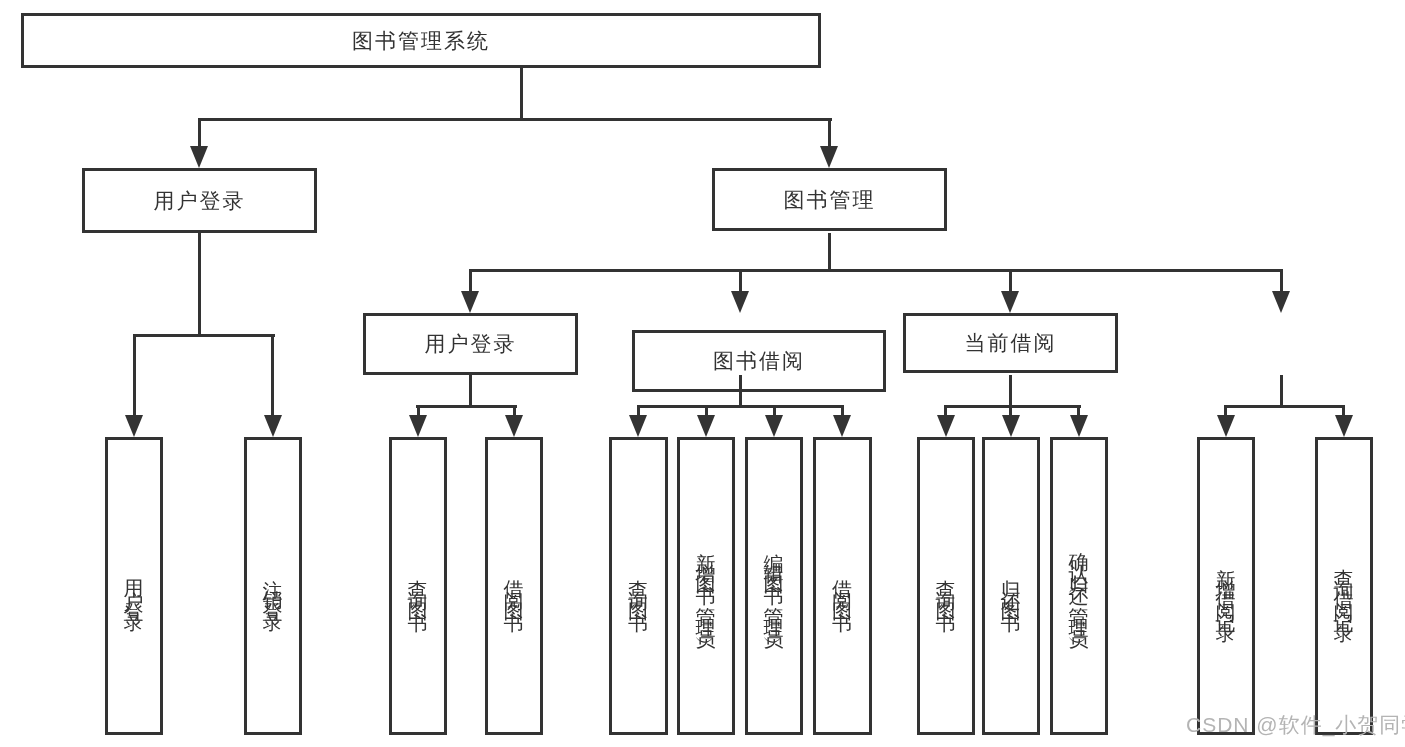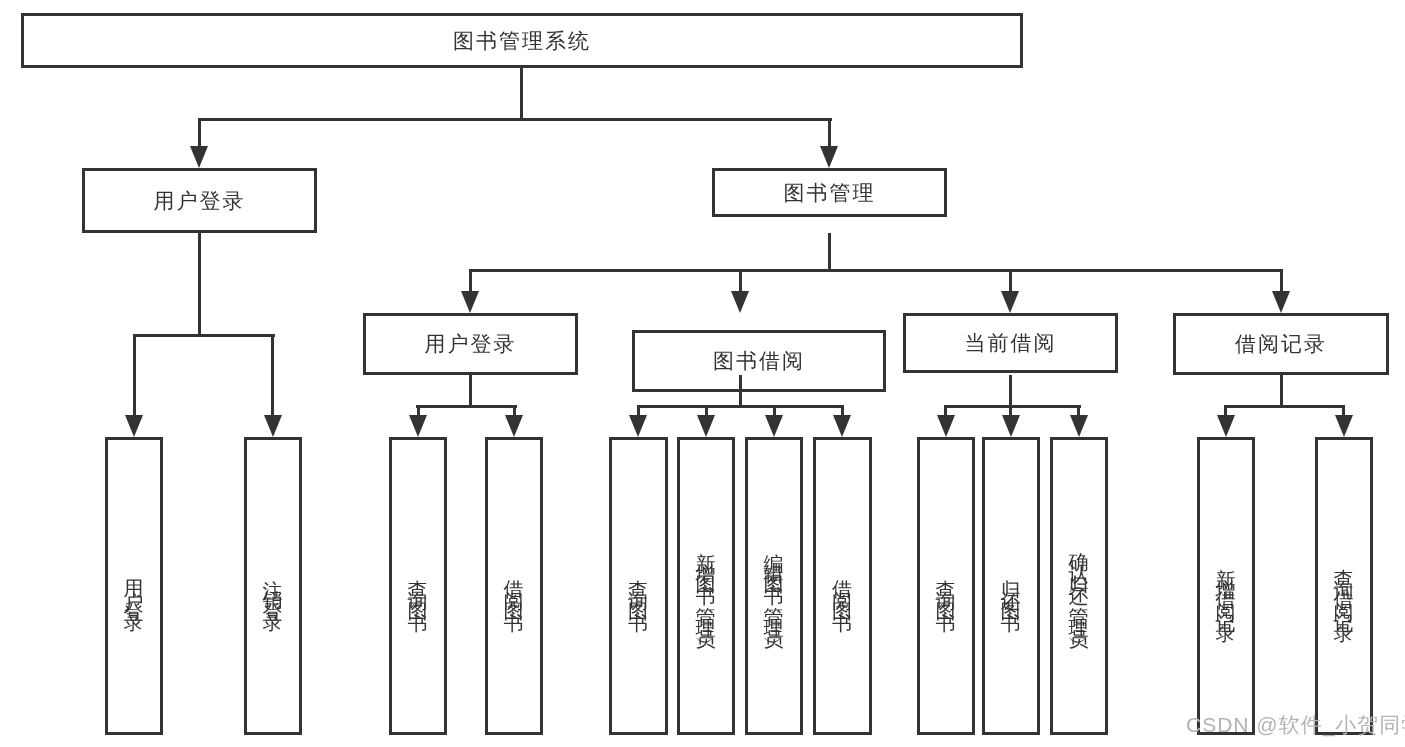--- a/index.html
+++ b/index.html
@@ -55,35 +55,35 @@
     color: #b4b4b4;
     z-index: 5;
     white-space: nowrap;
   }
 </style>
 </head>
 <body>
 
 <div id="canvas">
 
-  <div class="box" style="left:21px; top:13px; width:1002px; height:55px;font-family:Liberation Serif, serif;">
+  <div class="box" style="left:21px; top:13px; width:800px; height:55px;font-family:Liberation Serif, serif;">
     <span class="lbl">图书管理系统</span>
   </div>
 
   <div class="ln" style="left:520px; top:68px; width:3px; height:53px;"></div>
   <div class="ln" style="left:198px; top:118px; width:634px; height:3px;"></div>
   <div class="ln" style="left:198px; top:118px; width:3px; height:32px;"></div>
   <div class="ln" style="left:828px; top:118px; width:3px; height:32px;"></div>
   <div class="arrow" style="left:190px; top:146px;"></div>
   <div class="arrow" style="left:820px; top:146px;"></div>
 
   <div class="box" style="left:82px; top:168px; width:235px; height:65px;">
     <span class="lbl">用户登录</span>
   </div>
-  <div class="box" style="left:712px; top:168px; width:235px; height:49px;">
+  <div class="box" style="left:712px; top:168px; width:235px; height:63px;">
     <span class="lbl">图书管理</span>
   </div>
 
   <div class="ln" style="left:198px; top:233px; width:3px; height:104px;"></div>
   <div class="ln" style="left:133px; top:334px; width:142px; height:3px;"></div>
   <div class="ln" style="left:133px; top:334px; width:3px; height:84px;"></div>
   <div class="ln" style="left:271px; top:334px; width:3px; height:84px;"></div>
   <div class="arrow" style="left:125px; top:415px;"></div>
   <div class="arrow" style="left:264px; top:415px;"></div>
 
@@ -99,23 +99,20 @@
   <div class="arrow" style="left:1272px; top:291px;"></div>
 
   <div class="box" style="left:363px; top:313px; width:215px; height:62px;">
     <span class="lbl">用户登录</span>
   </div>
   <div class="box" style="left:632px; top:330px; width:254px; height:62px;">
     <span class="lbl">图书借阅</span>
   </div>
   <div class="box" style="left:903px; top:313px; width:215px; height:60px;">
     <span class="lbl">当前借阅</span>
-  </div>
-  <div class="box" style="left:1173px; top:313px; width:216px; height:62px;">
-    <span class="lbl">借阅记录</span>
   </div>
 
   <div class="ln" style="left:469px; top:375px; width:3px; height:33px;"></div>
   <div class="ln" style="left:416px; top:405px; width:101px; height:3px;"></div>
   <div class="ln" style="left:417px; top:405px; width:3px; height:13px;"></div>
   <div class="ln" style="left:513px; top:405px; width:3px; height:13px;"></div>
   <div class="arrow" style="left:409px; top:415px;"></div>
   <div class="arrow" style="left:505px; top:415px;"></div>
 
   <div class="ln" style="left:739px; top:375px; width:3px; height:33px;"></div>

